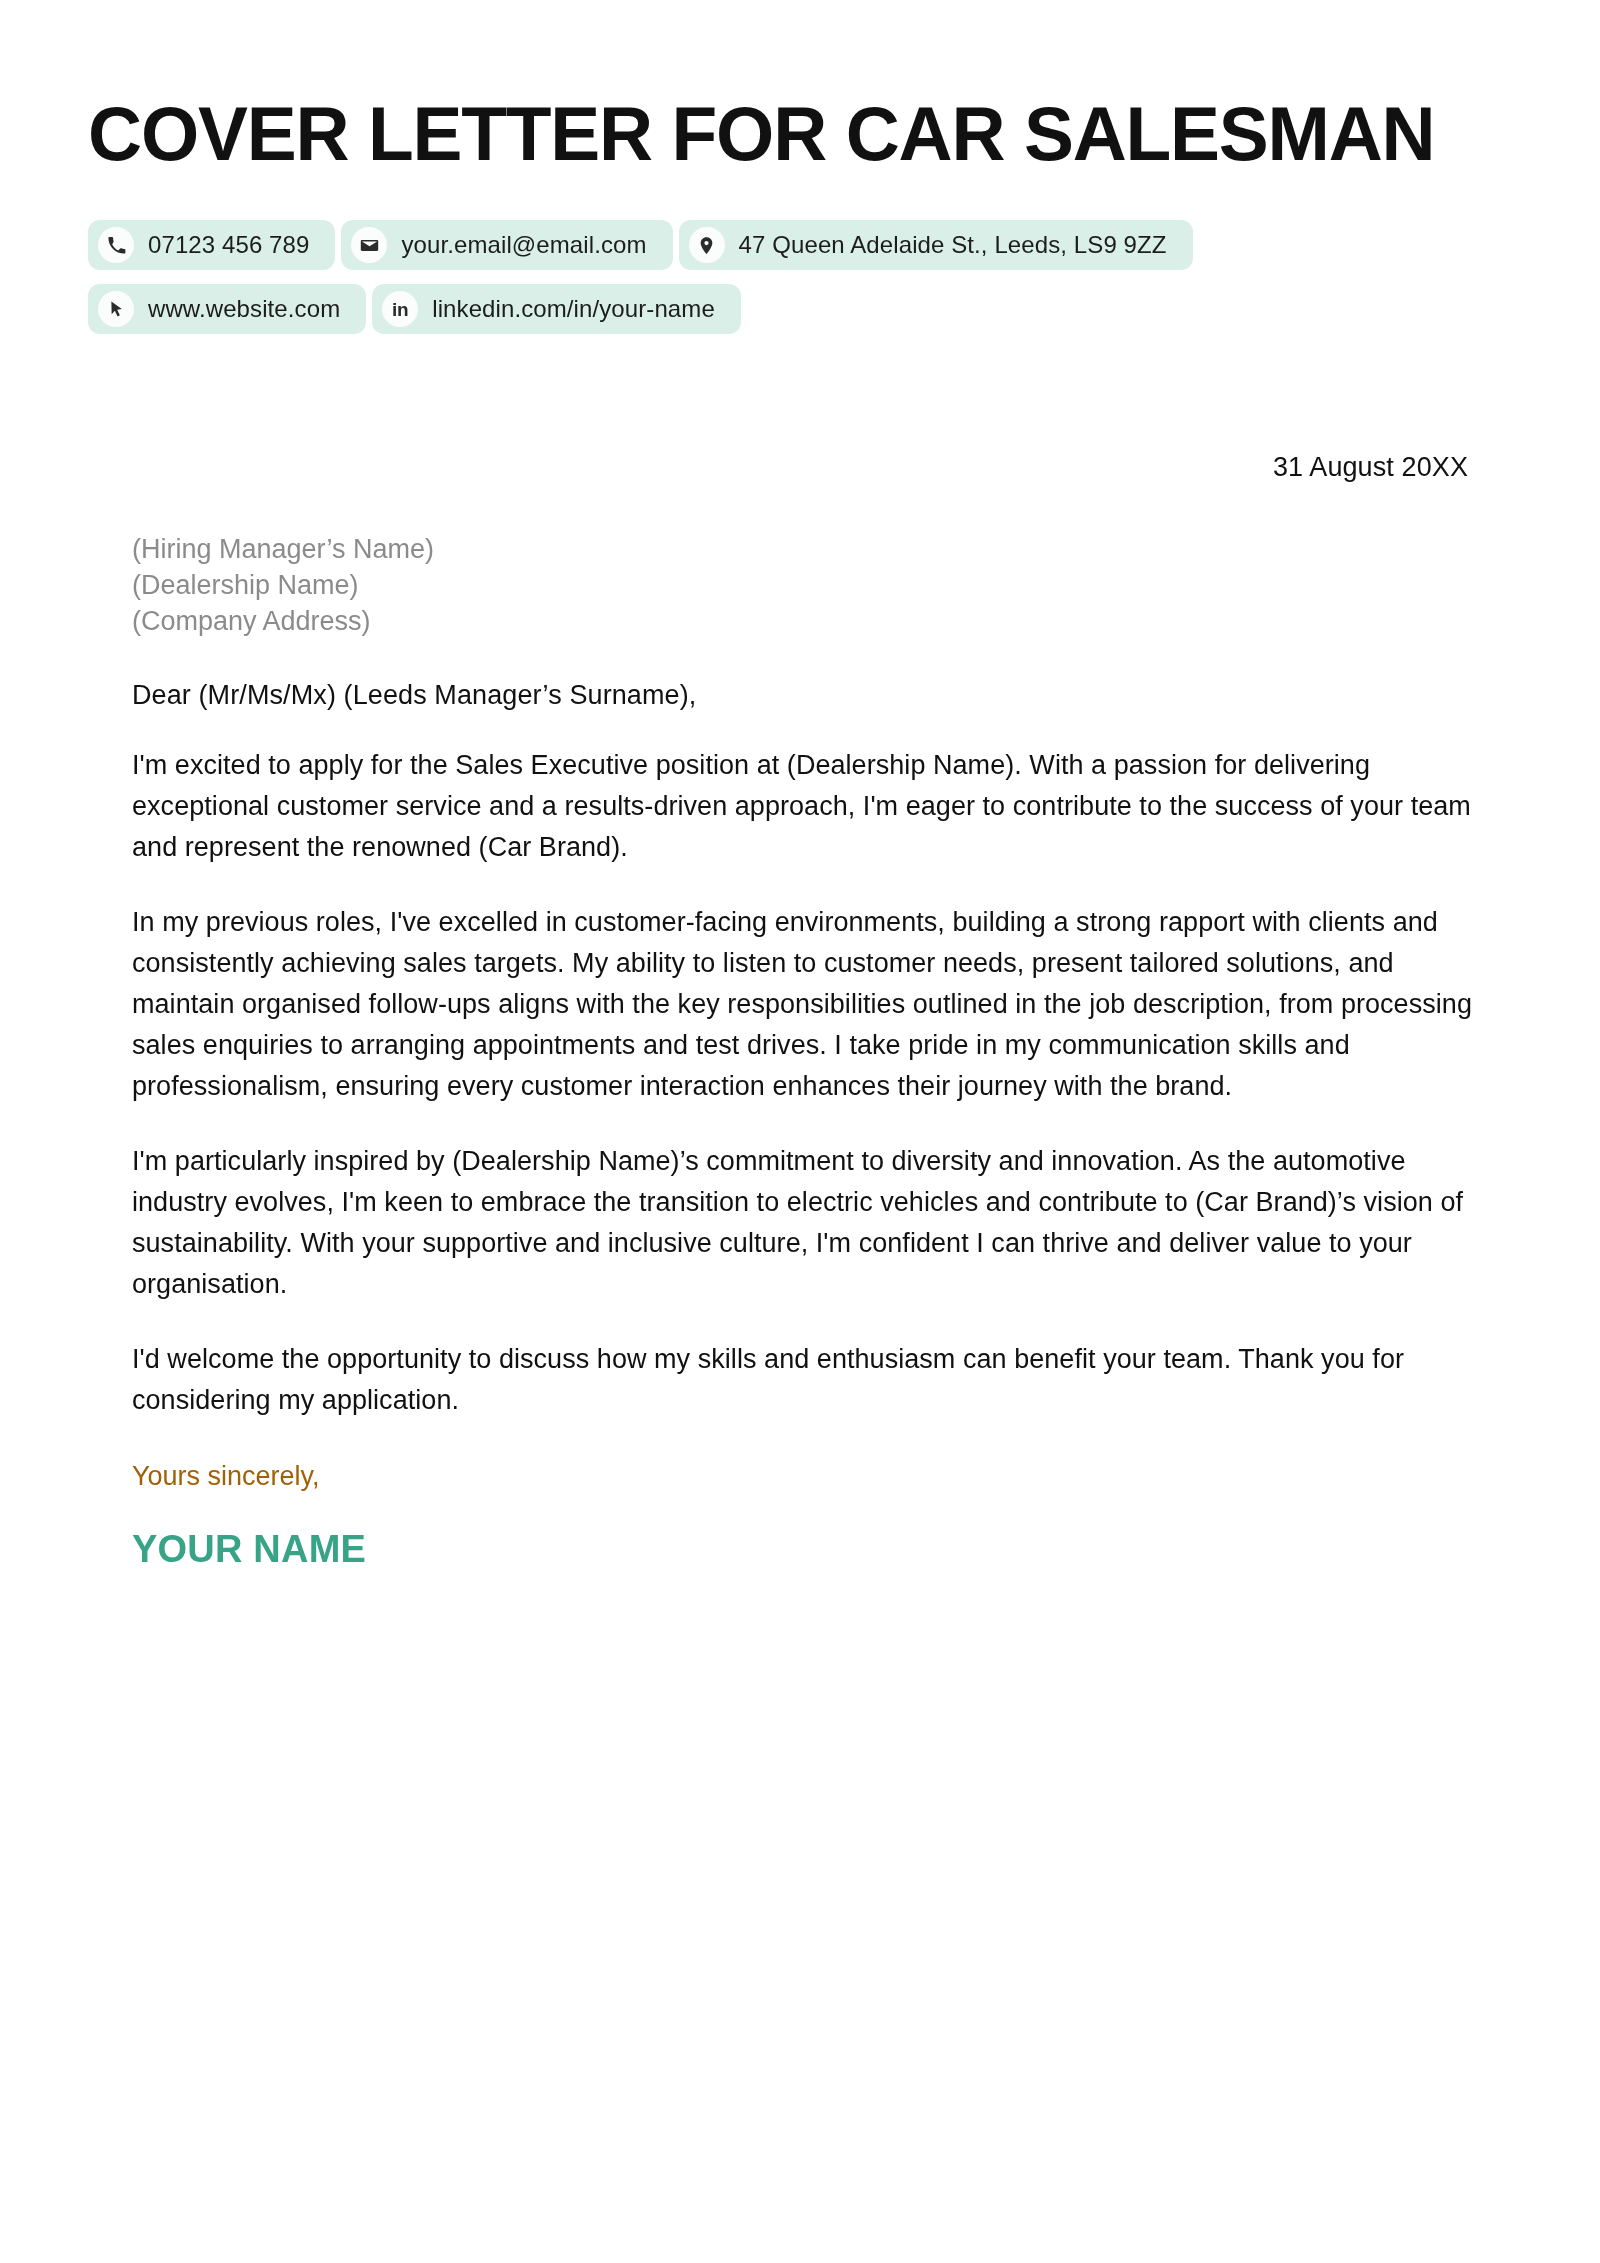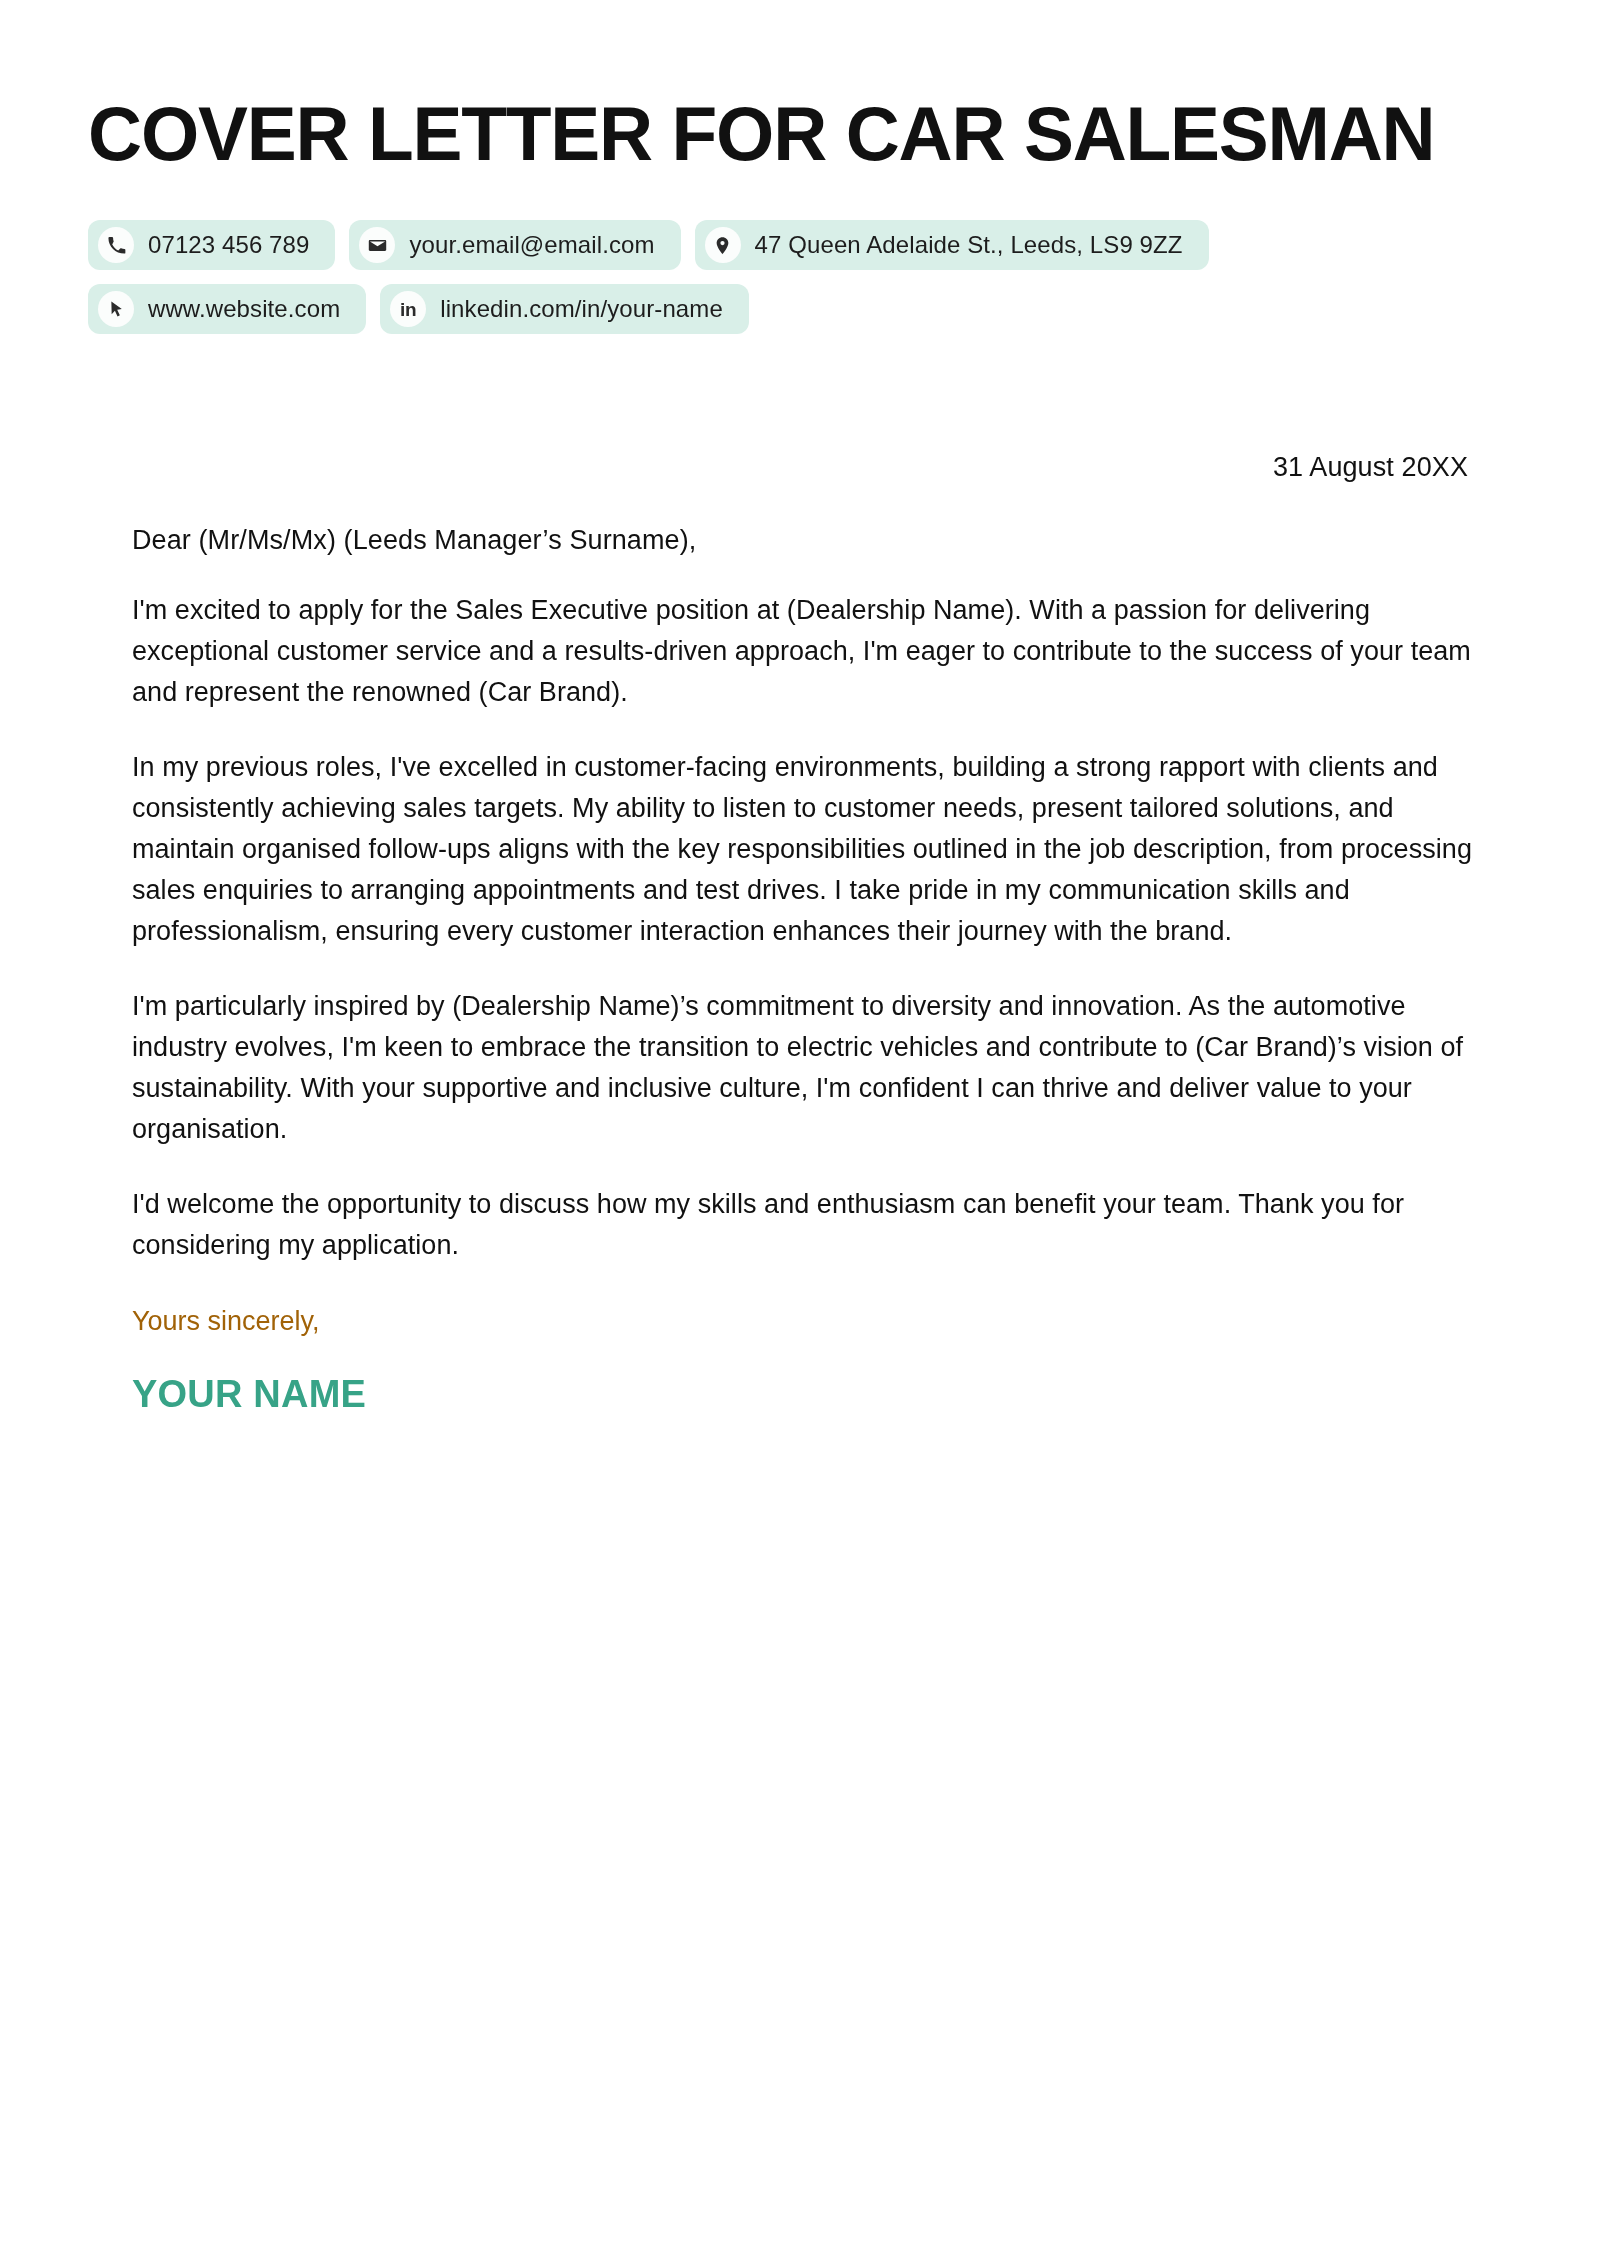--- a/index.html
+++ b/index.html
@@ -45,21 +45,21 @@
 
   
   .contact-rows {
     margin-top: 48px;
   }
 
   .contact-row {
     display: flex;
     flex-wrap: nowrap;
     align-items: center;
-    gap: 14px;
+    gap: 6px;
     margin-bottom: 14px;
   }
 
   .contact-badge {
     display: inline-flex;
     align-items: center;
     gap: 14px;
     background: #d9efe8;
     border-radius: 12px;
     padding: 8px 26px 8px 10px;
@@ -220,20 +220,25 @@
 
       </div>
 
     </div>
   </div>
 
   <div class="letter">
 
     <div class="date-line">31 August 20XX</div>
 
+    <div class="recipient">
+      <div>(Hiring Manager’s Name)</div>
+      <div>(Dealership Name)</div>
+      <div>(Company Address)</div>
+    </div>
 
     <div class="salutation">Dear (Mr/Ms/Mx) (Leeds Manager’s Surname),</div>
 
     <p class="para">I'm excited to apply for the Sales Executive position at (Dealership Name). With a passion for delivering exceptional customer service and a results-driven approach, I'm eager to contribute to the success of your team and represent the renowned (Car Brand).</p>
     <p class="para">In my previous roles, I've excelled in customer-facing environments, building a strong rapport with clients and consistently achieving sales targets. My ability to listen to customer needs, present tailored solutions, and maintain organised follow-ups aligns with the key responsibilities outlined in the job description, from processing sales enquiries to arranging appointments and test drives. I take pride in my communication skills and professionalism, ensuring every customer interaction enhances their journey with the brand.</p>
     <p class="para">I'm particularly inspired by (Dealership Name)’s commitment to diversity and innovation. As the automotive industry evolves, I'm keen to embrace the transition to electric vehicles and contribute to (Car Brand)’s vision of sustainability. With your supportive and inclusive culture, I'm confident I can thrive and deliver value to your organisation.</p>
     <p class="para">I'd welcome the opportunity to discuss how my skills and enthusiasm can benefit your team. Thank you for considering my application.</p>
 
     <div class="closing">Yours sincerely,</div>
 

